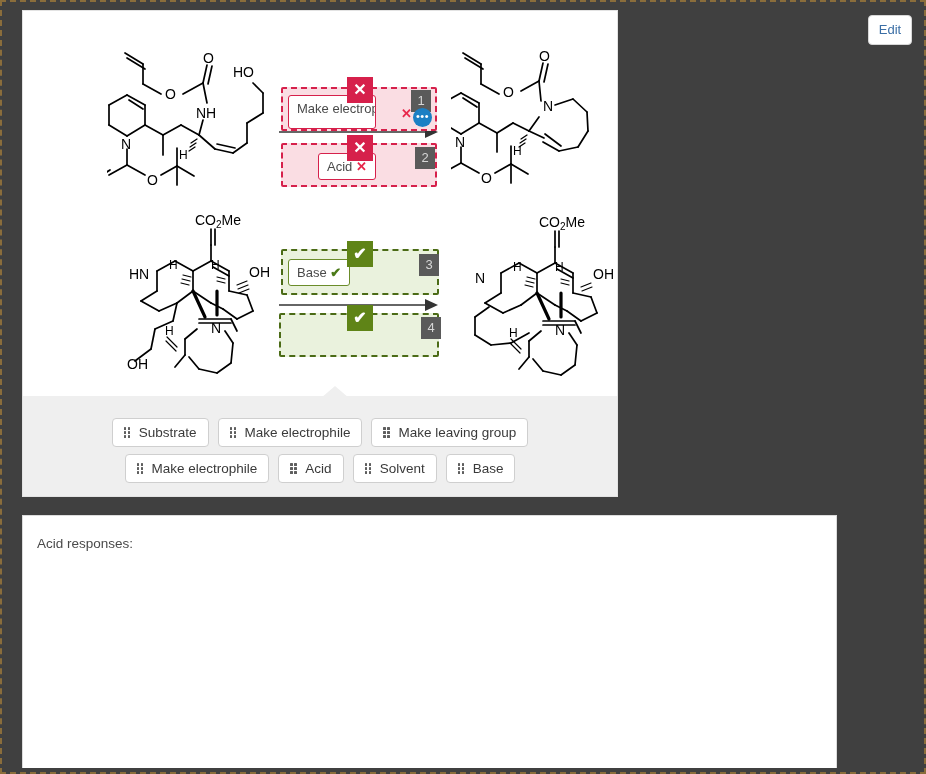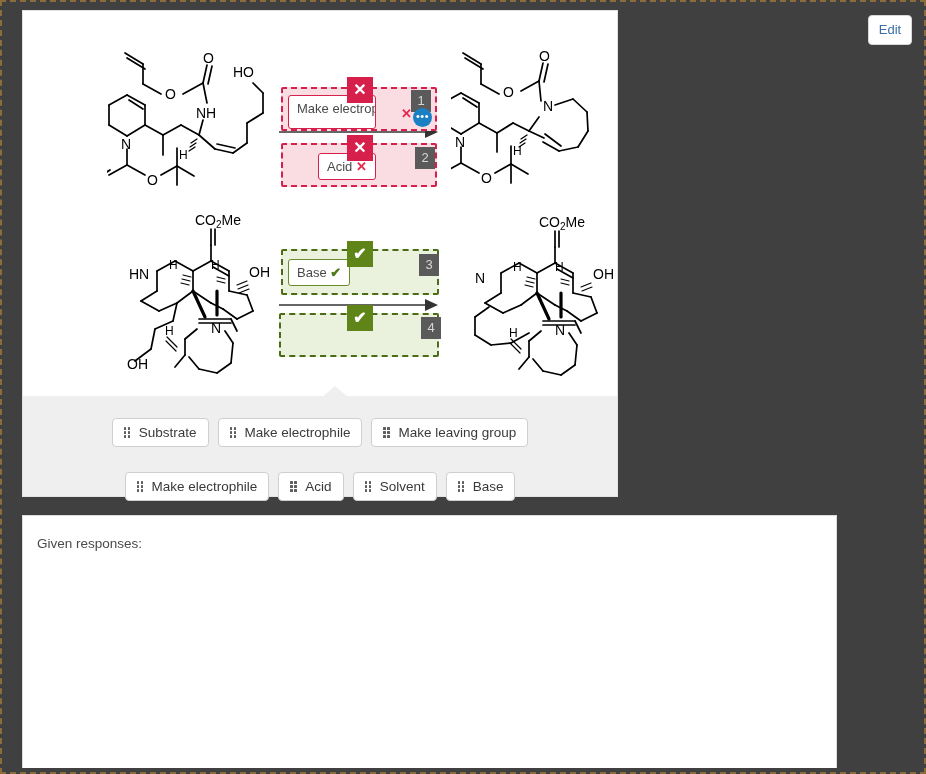--- a/index.html
+++ b/index.html
@@ -148,21 +148,21 @@
     border-right: 14px solid transparent;
     border-bottom: 12px solid #efefef;
   }
   .bank-rows {
     padding-top: 22px;
   }
   .bank-row {
     display: flex;
     justify-content: center;
     gap: 9px;
-    margin-bottom: 25px;
+    margin-bottom: 7px;
   }
   .bank-item {
     display: inline-flex;
     align-items: center;
     gap: 7px;
     background: #ffffff;
     border: 1px solid #cfcfcf;
     border-radius: 4px;
     padding: 6px 11px;
     font-size: 13.5px;
@@ -605,17 +605,17 @@
                 <i style="left:4px;top:8px"></i>
             </span>
             <span>Base</span>
           </div>
         </div>
       </div>
     </div>
   </div>
 
   <div class="responses-panel">
-    <div class="responses-title">Given responses:</div>
+    <div class="responses-title">Acid responses:</div>
 
   </div>
 
 </div>
 
 </body></html>

